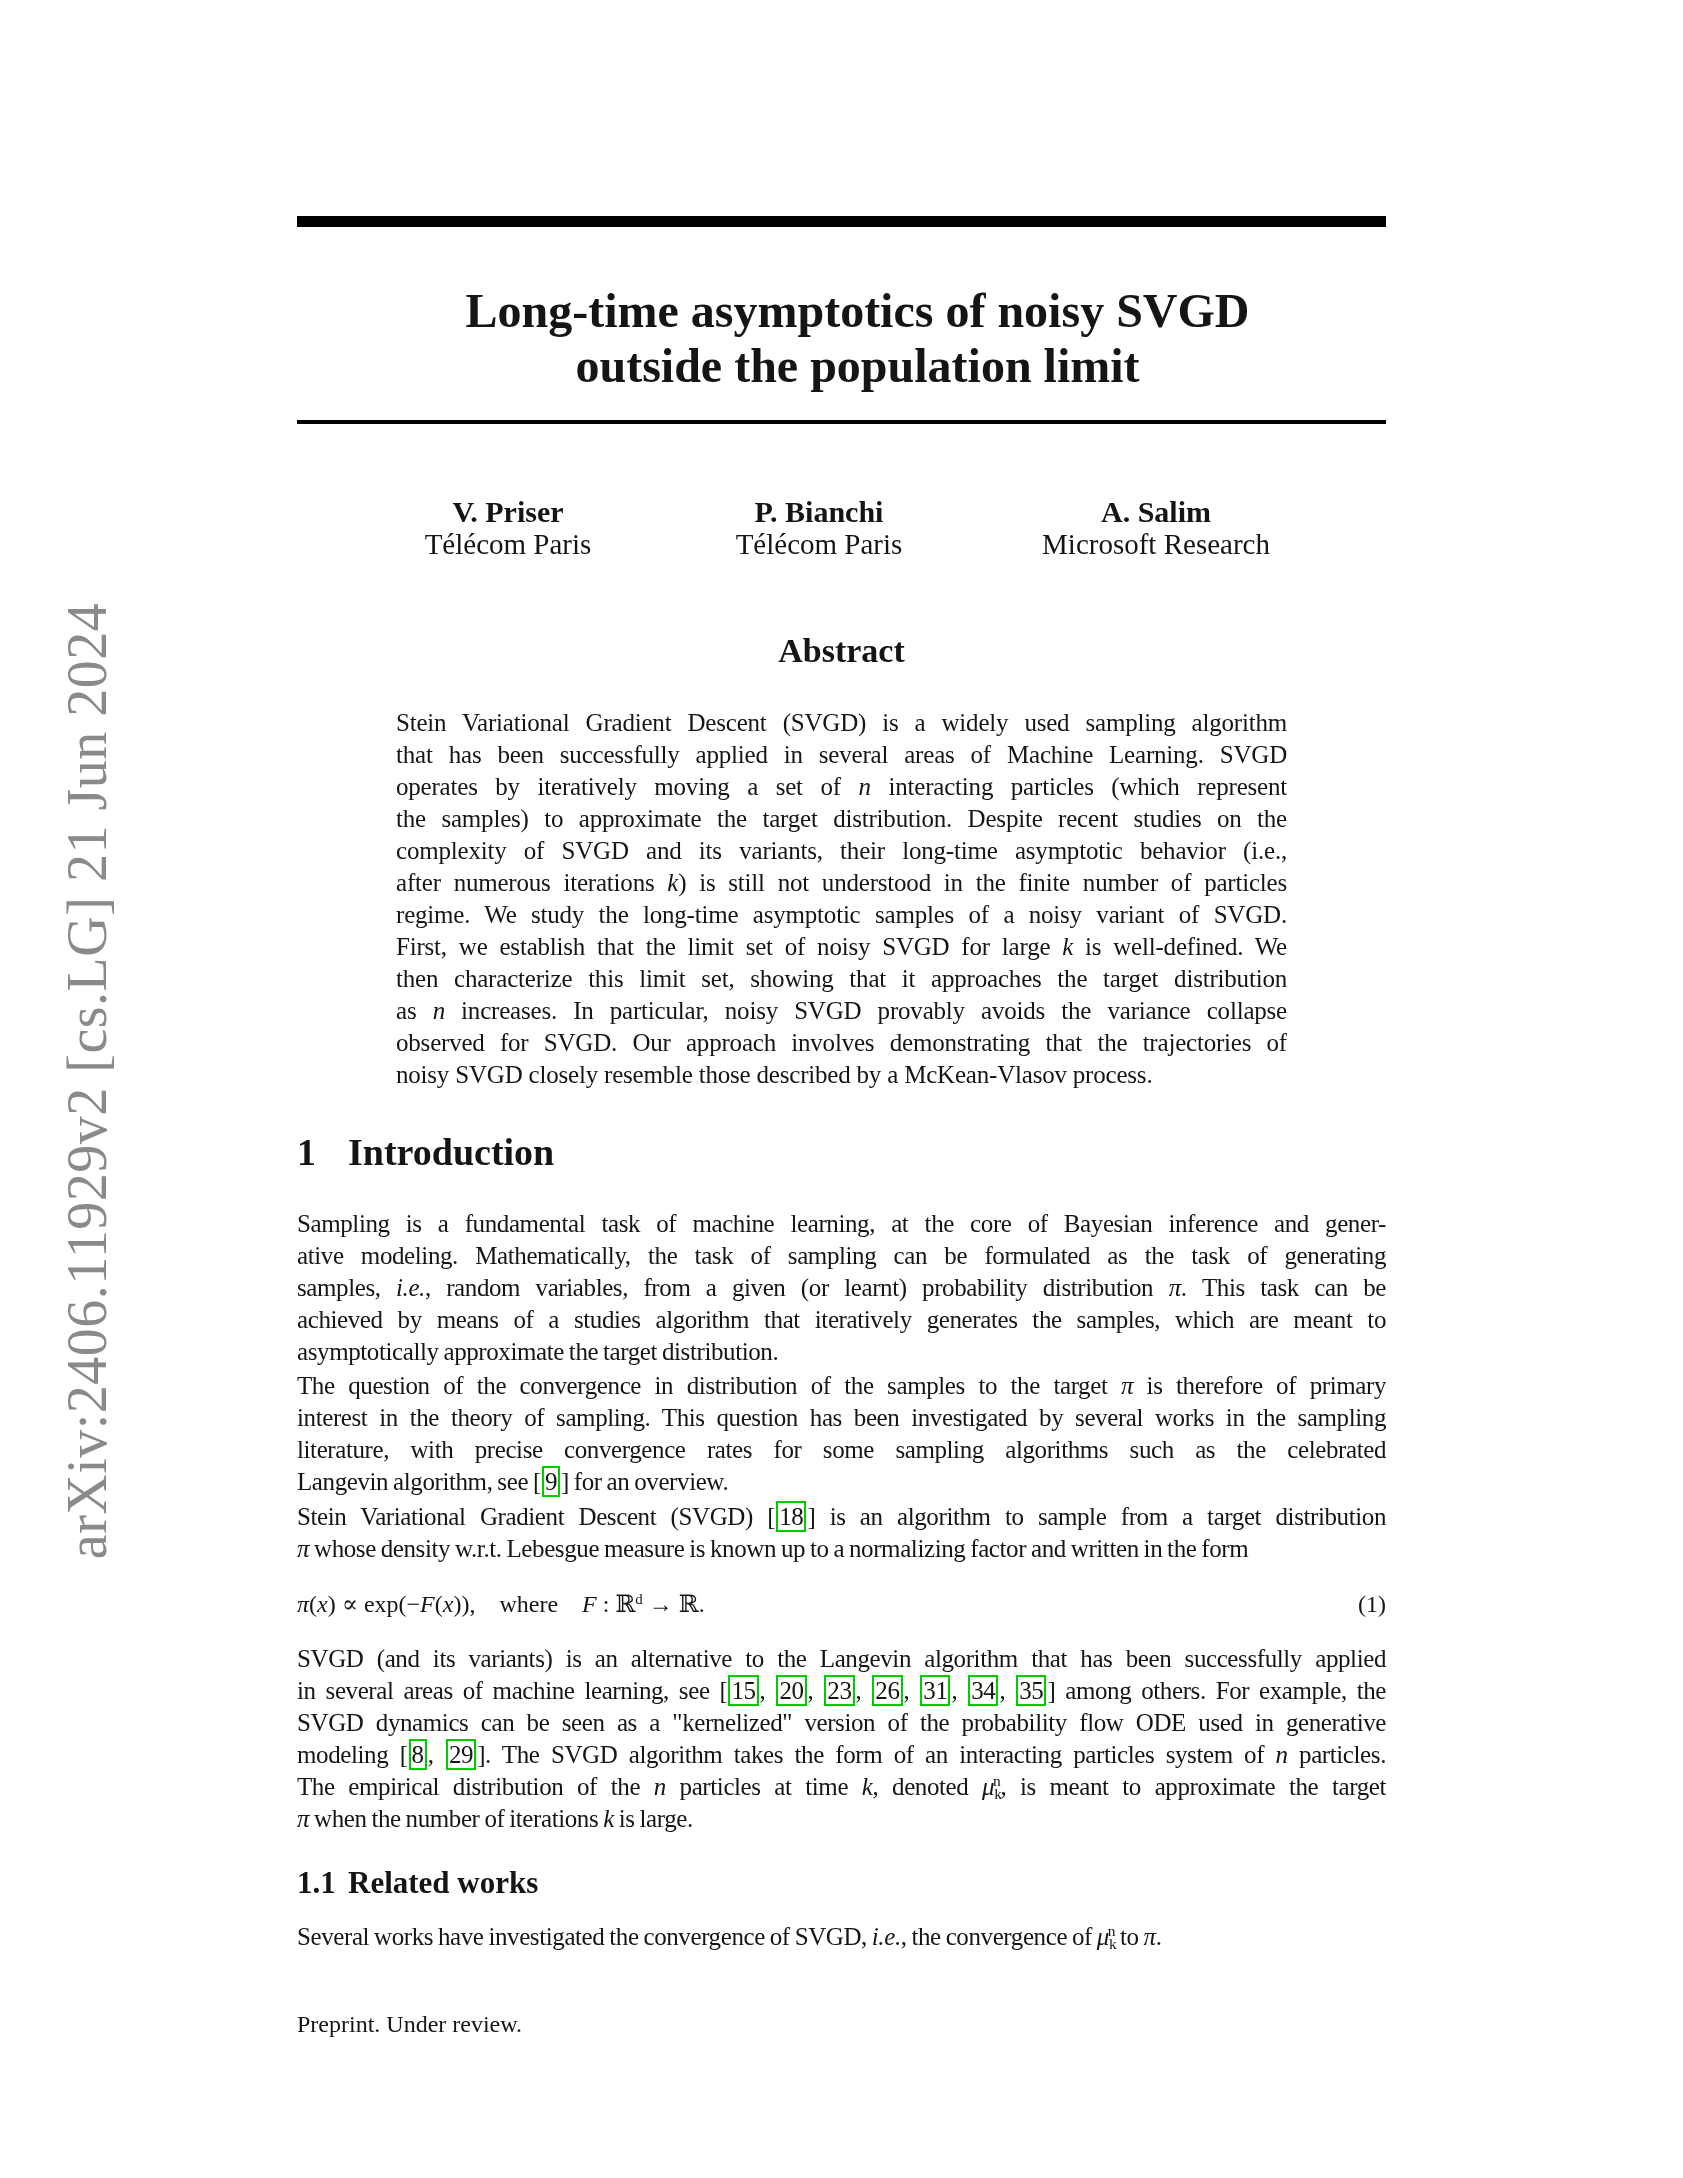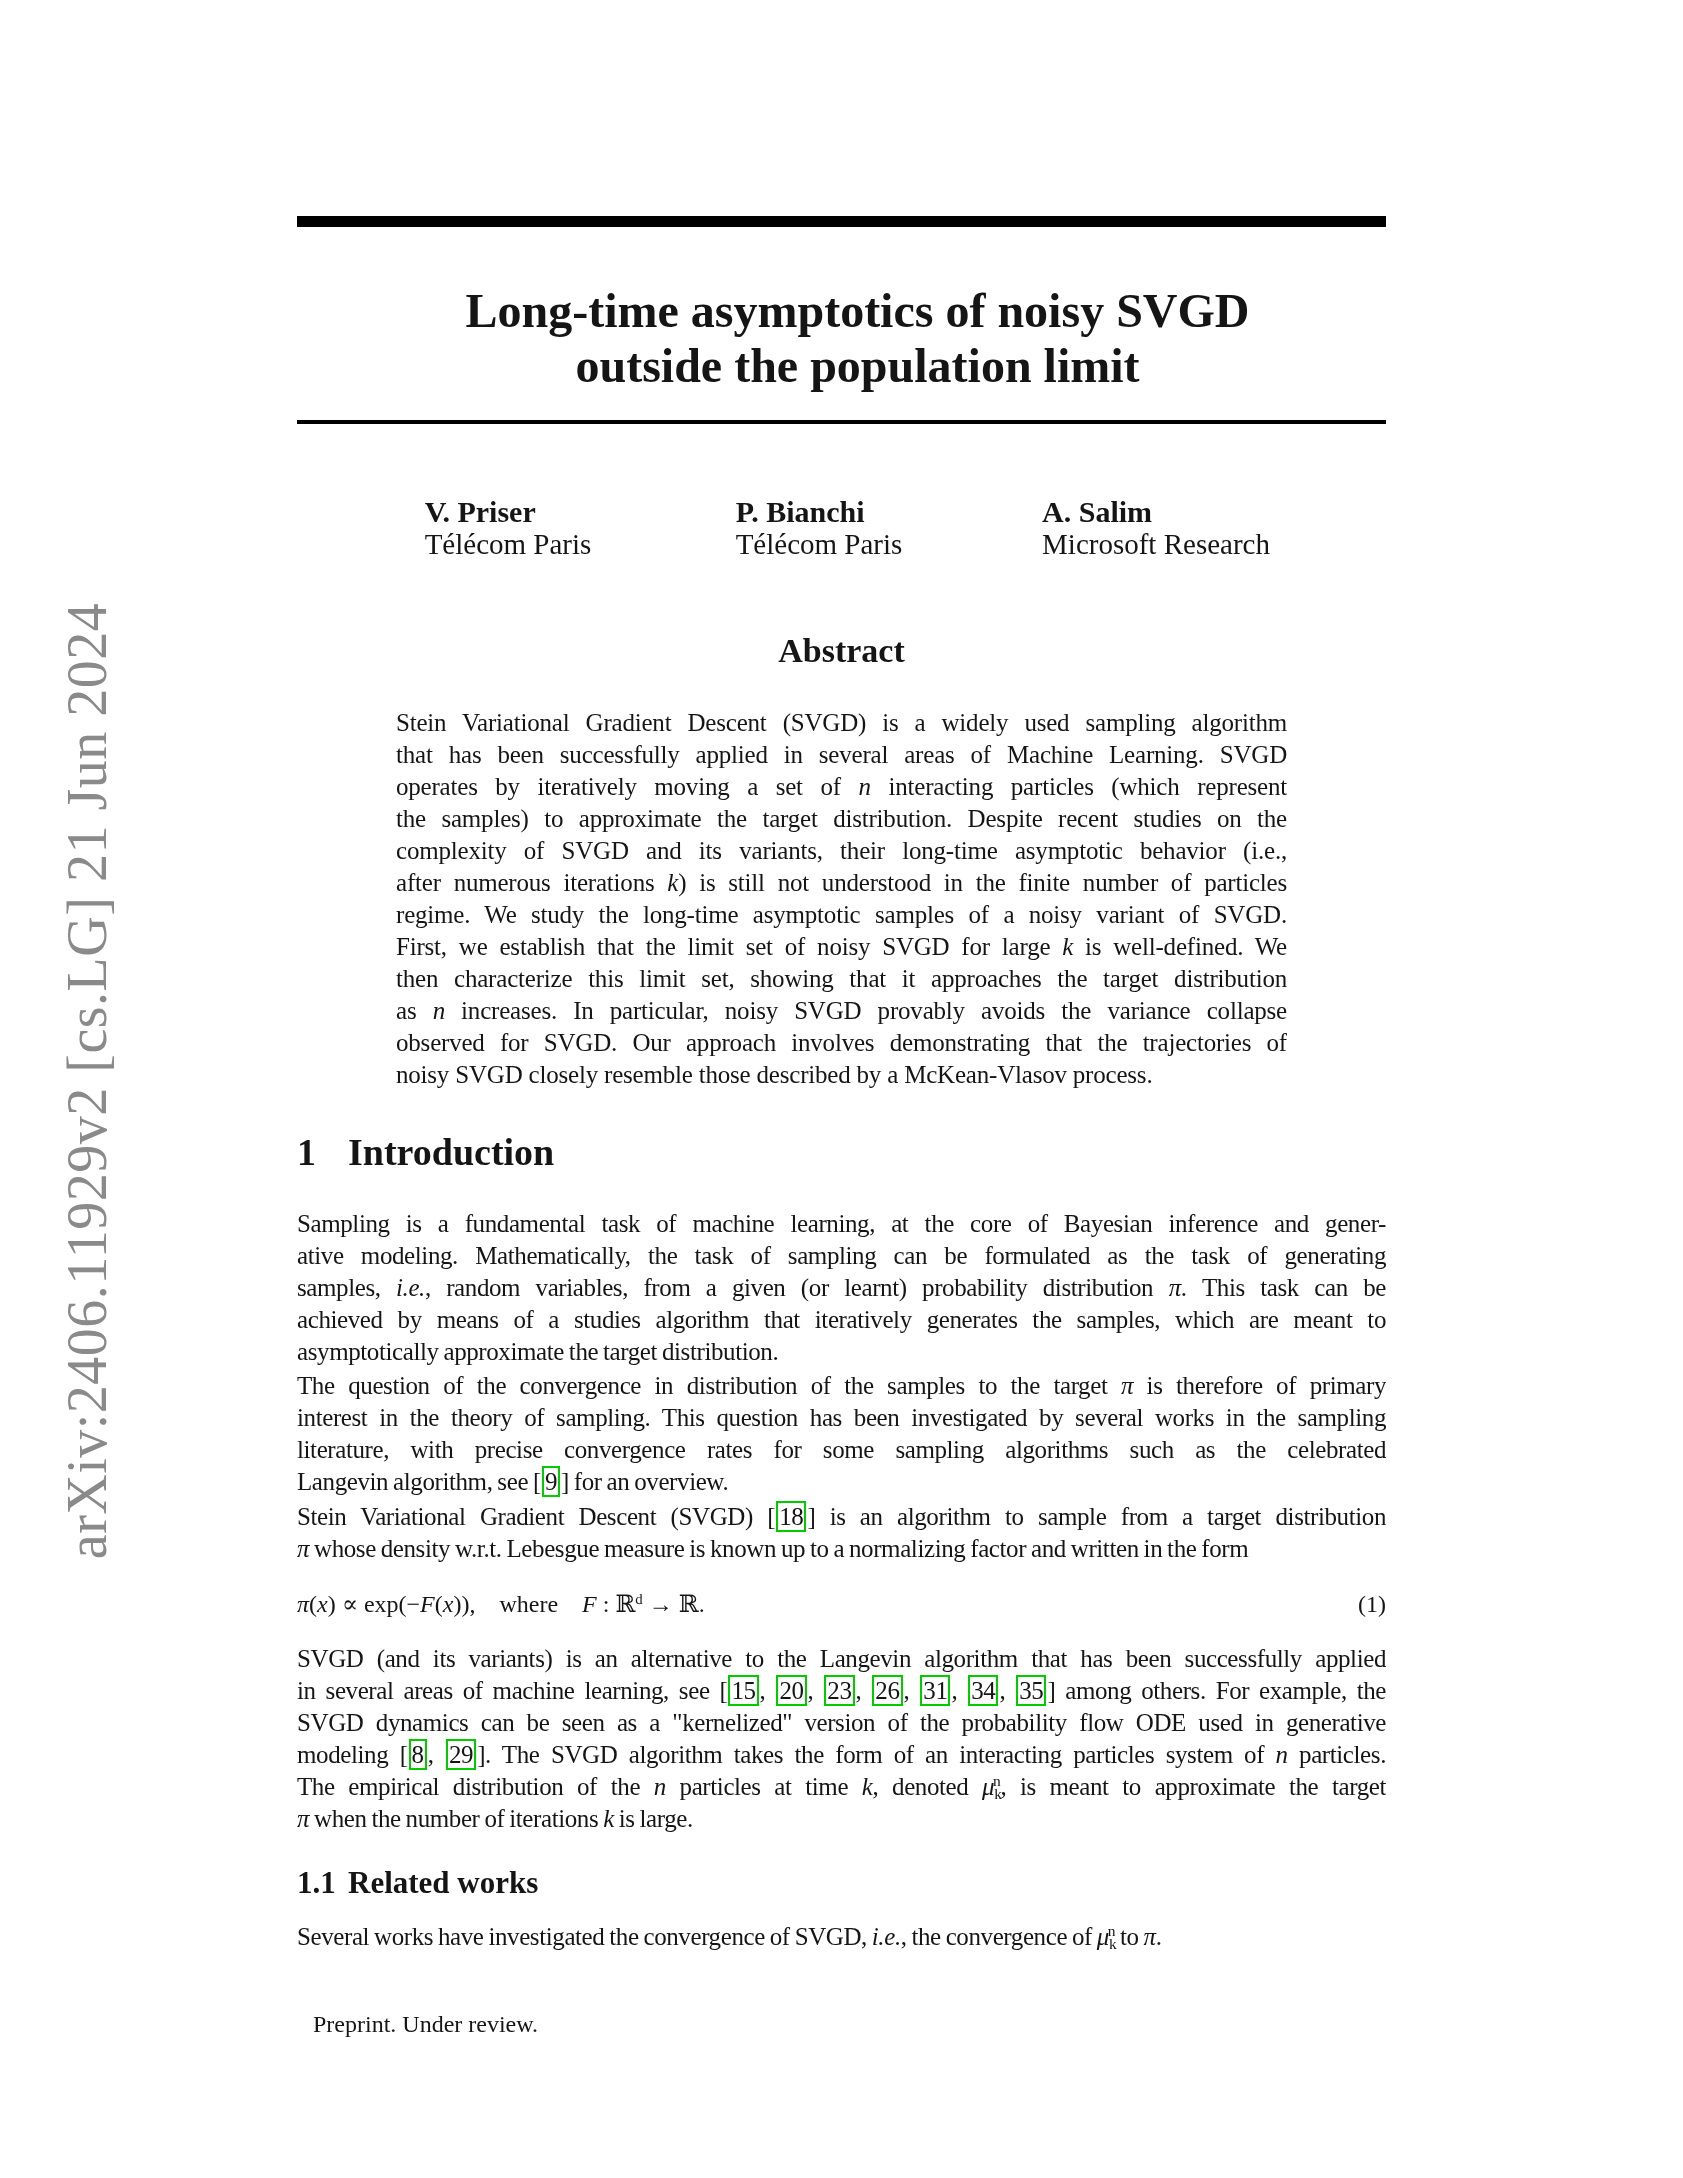--- a/index.html
+++ b/index.html
@@ -12,21 +12,21 @@
   .abs{position:absolute;}
   
   .rule{left:297px;width:1089px;background:#000;}
   .rule-top{top:216px;height:11px;}
   .rule-bottom{top:420px;height:4px;}
   
   .title{left:297px;width:1089px;top:267px;text-align:center;
          font-size:48px;line-height:55px;font-weight:bold;margin:16px;}
   
   .authors{left:297px;top:495px;width:1089px;height:109px;}
-  .author{position:absolute;top:0;transform:translateX(-50%);text-align:left;white-space:nowrap;}
+  .author{position:absolute;top:0;transform:translateX(-50%);text-align:center;white-space:nowrap;}
   .author .aname{font-weight:bold;font-size:30px;line-height:33px;}
   .author .aaff{font-size:29px;line-height:33px;}
   
   .abs-head{left:297px;width:1089px;top:632px;text-align:center;
             font-weight:bold;font-size:34px;line-height:38px;}
   .para{font-size:25px;}
   .para .line{height:32px;line-height:32px;overflow:hidden;
               text-align:justify;text-align-last:justify;
               letter-spacing:-0.4px;word-spacing:-1px;}
   .para .line:last-child{text-align-last:left;}
@@ -46,21 +46,21 @@
   
   .eq{left:297px;width:1089px;top:1584px;font-size:24px;line-height:40px;}
   .eq .eq-num{position:absolute;right:0;top:0;}
   
   i{font-style:italic;}
   sup{font-size:62%;vertical-align:0.55em;line-height:0;}
   sub{font-size:62%;vertical-align:-0.25em;line-height:0;}
   sub+sup{margin-left:-0.55em;}
   .cite{border:2px solid var(--green);padding:0 1px;margin:0 1px;}
   
-  .footer{left:297px;top:2010px;font-size:24px;line-height:28px;margin-left:16px;}
+  .footer{left:297px;top:2010px;font-size:24px;line-height:28px;}
   
   .watermark{left:87px;top:1081px;transform:translate(-50%,-50%) rotate(-90deg);
              transform-origin:center;white-space:nowrap;color:var(--gray);
              font-size:56px;letter-spacing:0.5px;}
 </style>
 </head>
 <body>
 
 <div class="abs watermark">arXiv:2406.11929v2  [cs.LG]  21 Jun 2024</div>
 

